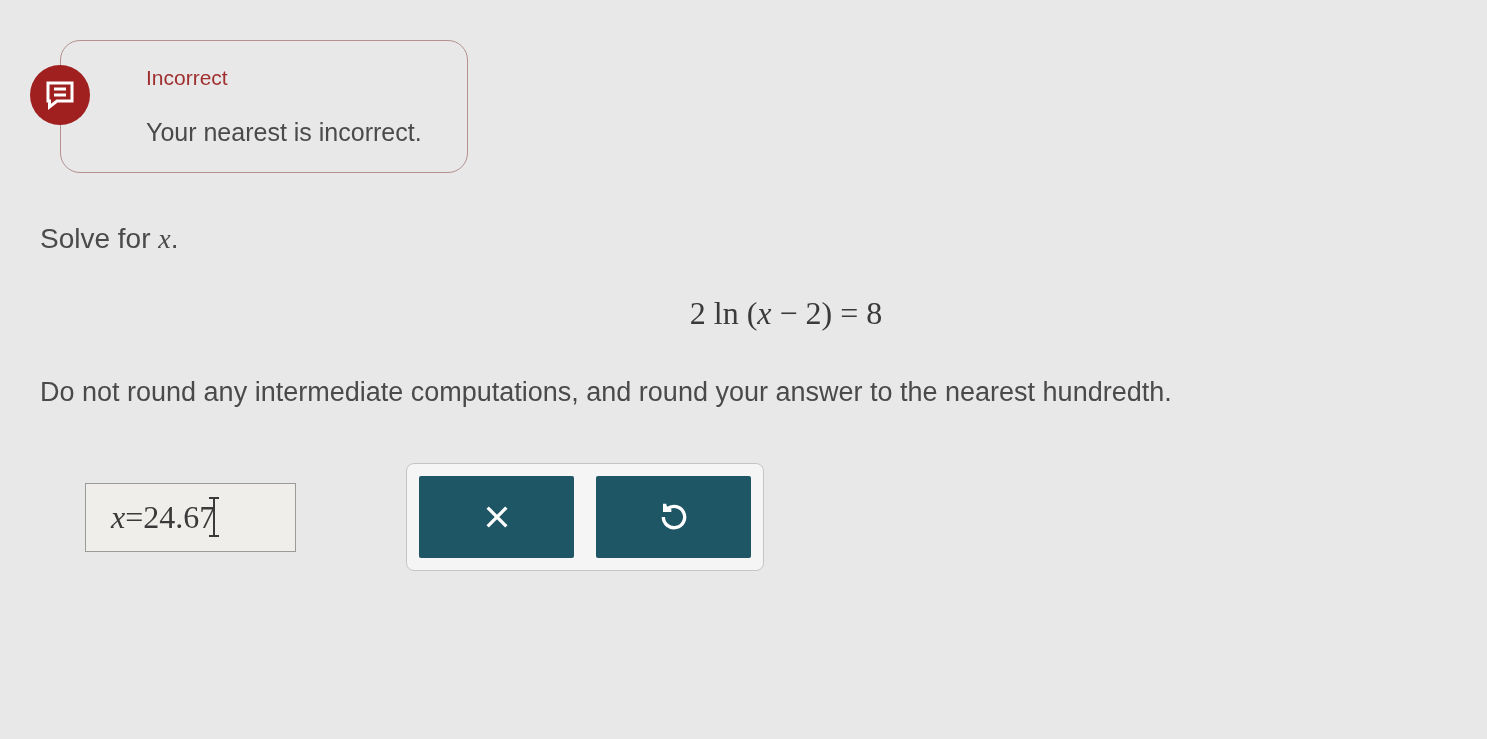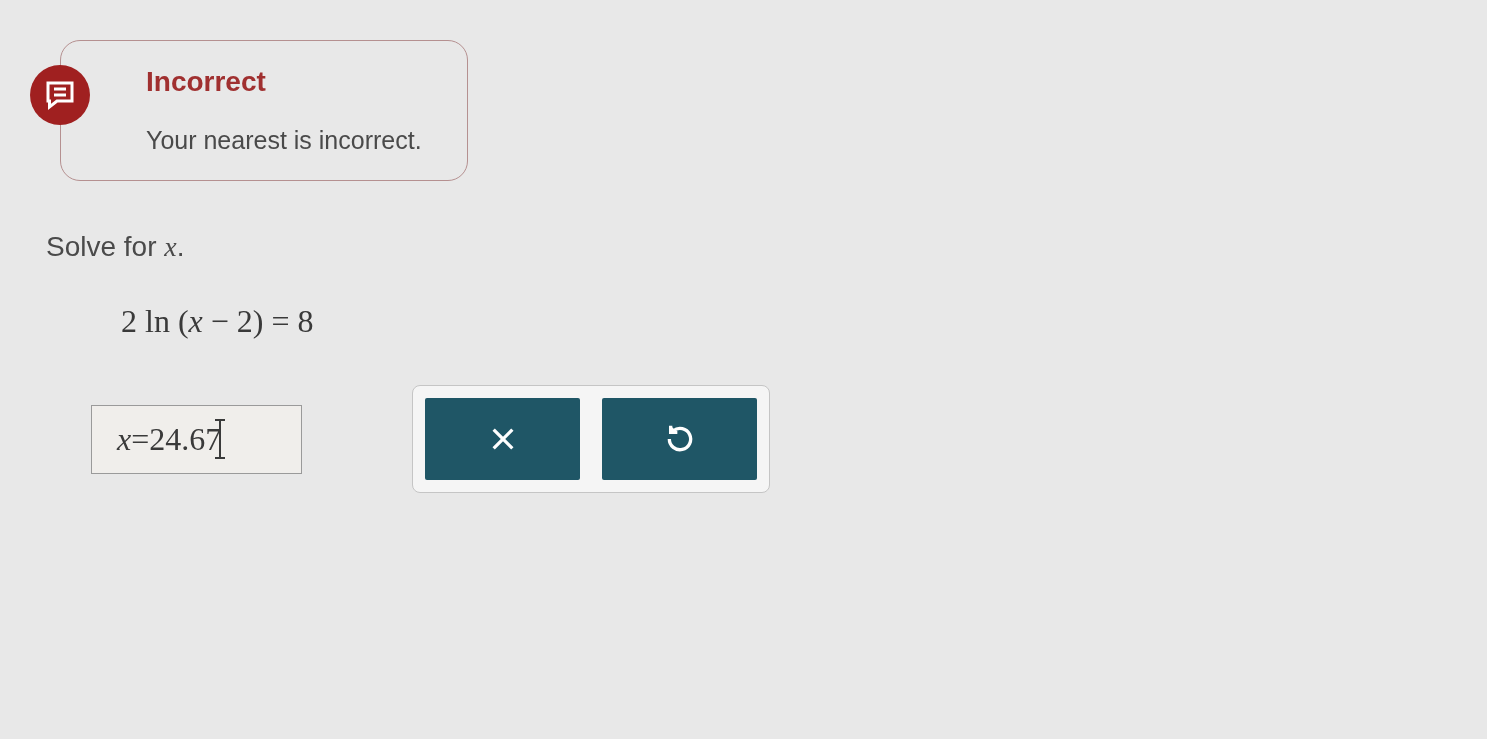--- a/index.html
+++ b/index.html
@@ -39,43 +39,44 @@
     }
     .feedback-box {
       border: 1.5px solid #b59090;
       border-radius: 20px;
       padding: 25px 45px 25px 85px;
       display: inline-block;
       background: transparent;
     }
     .feedback-title {
       color: #a03030;
-      font-size: 28px;
-      font-weight: 700;
+      font-size: 21px;
+      font-weight: 400;
       margin-bottom: 28px;
     }
     .feedback-message {
       color: #4a4a4a;
       font-size: 25px;
       font-weight: 400;
     }
     .problem-section {
-      margin-left: 16px;
+      margin-left: 10px;
     }
     .problem-prompt {
       font-size: 28px;
       color: #4a4a4a;
       margin-bottom: 40px;
     }
     .equation {
       font-family: 'Times New Roman', serif;
       font-size: 32px;
       color: #3a3a3a;
       margin-left: 75px;
       margin-bottom: 45px;
+      text-align: center;
     }
     .equation .var {
       font-style: italic;
     }
     .instruction {
       font-size: 27px;
       color: #4a4a4a;
       margin-bottom: 55px;
     }
     .answer-row {
@@ -163,20 +164,21 @@
 
 <div class="problem-section">
   <div class="problem-prompt">
     <span>Solve for </span><span style="font-family:'Times New Roman',serif;font-style:italic">x</span><span>.</span>
   </div>
 
   <div class="equation">
     2 ln (<span class="var">x</span> − 2) = 8
   </div>
 
+  <div class="instruction">Do not round any intermediate computations, and round your answer to the nearest hundredth.</div>
 
   <div class="answer-row">
     <div class="answer-input-box">
       <span class="var">x</span>
         <span> = </span>
         <span class="answer-value">24.67</span>
         <span class="cursor-indicator"></span>
     </div>
 
     <div class="button-group">

